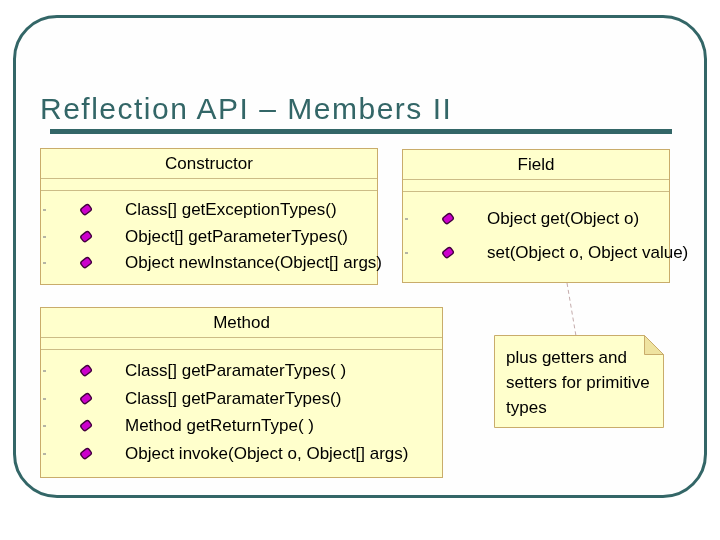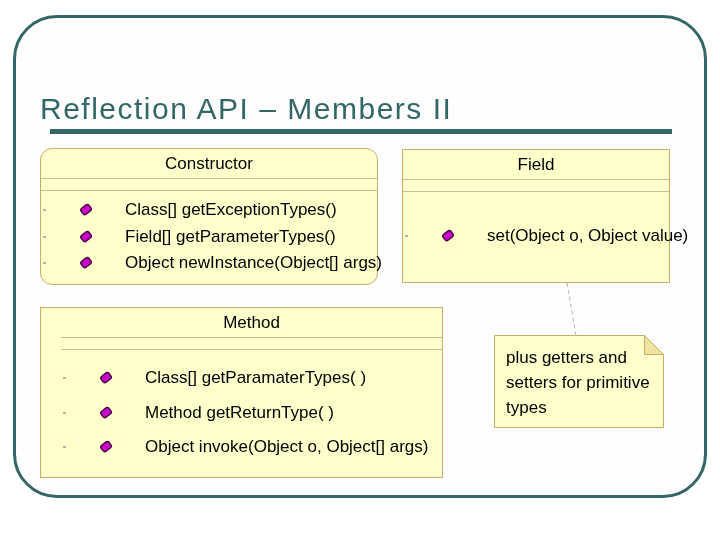--- a/index.html
+++ b/index.html
@@ -61,41 +61,41 @@
 </head>
 <body>
 
 <div class="canvas">
 
   <div class="slide-frame"></div>
 
   <div class="page-title">Reflection API – Members II</div>
   <div class="title-underline"></div>
 
-  <div class="umlbox" style="left:40px; top:148px; width:338px; height:137px;border-radius:12px;">
+  <div class="umlbox" style="left:40px; top:148px; width:338px; height:137px;">
     <div class="uml-title">Constructor</div>
     <div class="uml-attrs"></div>
     <div class="uml-ops">
       <div class="op">
         <span class="tick"></span>
         <span class="gem">
             <svg width="16" height="14" viewBox="0 0 16 14">
               <rect x="3.4" y="3" width="9.8" height="7.4" rx="2.4" transform="rotate(-38 8 7)" fill="#CC00CC" stroke="#42003D" stroke-width="1.4"></rect>
             </svg>
           </span>
         <span>Class[] getExceptionTypes()</span>
       </div>
       <div class="op">
         <span class="tick"></span>
         <span class="gem">
             <svg width="16" height="14" viewBox="0 0 16 14">
               <rect x="3.4" y="3" width="9.8" height="7.4" rx="2.4" transform="rotate(-38 8 7)" fill="#CC00CC" stroke="#42003D" stroke-width="1.4"></rect>
             </svg>
           </span>
-        <span>Field[] getParameterTypes()</span>
+        <span>Object[] getParameterTypes()</span>
       </div>
       <div class="op">
         <span class="tick"></span>
         <span class="gem">
             <svg width="16" height="14" viewBox="0 0 16 14">
               <rect x="3.4" y="3" width="9.8" height="7.4" rx="2.4" transform="rotate(-38 8 7)" fill="#CC00CC" stroke="#42003D" stroke-width="1.4"></rect>
             </svg>
           </span>
         <span>Object newInstance(Object[] args)</span>
       </div>
@@ -106,37 +106,55 @@
     <div class="uml-title">Field</div>
     <div class="uml-attrs"></div>
     <div class="uml-ops">
       <div class="op">
         <span class="tick"></span>
         <span class="gem">
             <svg width="16" height="14" viewBox="0 0 16 14">
               <rect x="3.4" y="3" width="9.8" height="7.4" rx="2.4" transform="rotate(-38 8 7)" fill="#CC00CC" stroke="#42003D" stroke-width="1.4"></rect>
             </svg>
           </span>
+        <span>Object get(Object o)</span>
+      </div>
+      <div class="op">
+        <span class="tick"></span>
+        <span class="gem">
+            <svg width="16" height="14" viewBox="0 0 16 14">
+              <rect x="3.4" y="3" width="9.8" height="7.4" rx="2.4" transform="rotate(-38 8 7)" fill="#CC00CC" stroke="#42003D" stroke-width="1.4"></rect>
+            </svg>
+          </span>
         <span>set(Object o, Object value)</span>
       </div>
     </div>
   </div>
 
-  <div class="umlbox" style="left:40px; top:307px; width:403px; height:171px;padding-left:20px;">
+  <div class="umlbox" style="left:40px; top:307px; width:403px; height:171px;">
     <div class="uml-title">Method</div>
     <div class="uml-attrs"></div>
     <div class="uml-ops">
       <div class="op">
         <span class="tick"></span>
         <span class="gem">
             <svg width="16" height="14" viewBox="0 0 16 14">
               <rect x="3.4" y="3" width="9.8" height="7.4" rx="2.4" transform="rotate(-38 8 7)" fill="#CC00CC" stroke="#42003D" stroke-width="1.4"></rect>
             </svg>
           </span>
         <span>Class[] getParamaterTypes( )</span>
+      </div>
+      <div class="op">
+        <span class="tick"></span>
+        <span class="gem">
+            <svg width="16" height="14" viewBox="0 0 16 14">
+              <rect x="3.4" y="3" width="9.8" height="7.4" rx="2.4" transform="rotate(-38 8 7)" fill="#CC00CC" stroke="#42003D" stroke-width="1.4"></rect>
+            </svg>
+          </span>
+        <span>Class[] getParamaterTypes()</span>
       </div>
       <div class="op">
         <span class="tick"></span>
         <span class="gem">
             <svg width="16" height="14" viewBox="0 0 16 14">
               <rect x="3.4" y="3" width="9.8" height="7.4" rx="2.4" transform="rotate(-38 8 7)" fill="#CC00CC" stroke="#42003D" stroke-width="1.4"></rect>
             </svg>
           </span>
         <span>Method getReturnType( )</span>
       </div>

